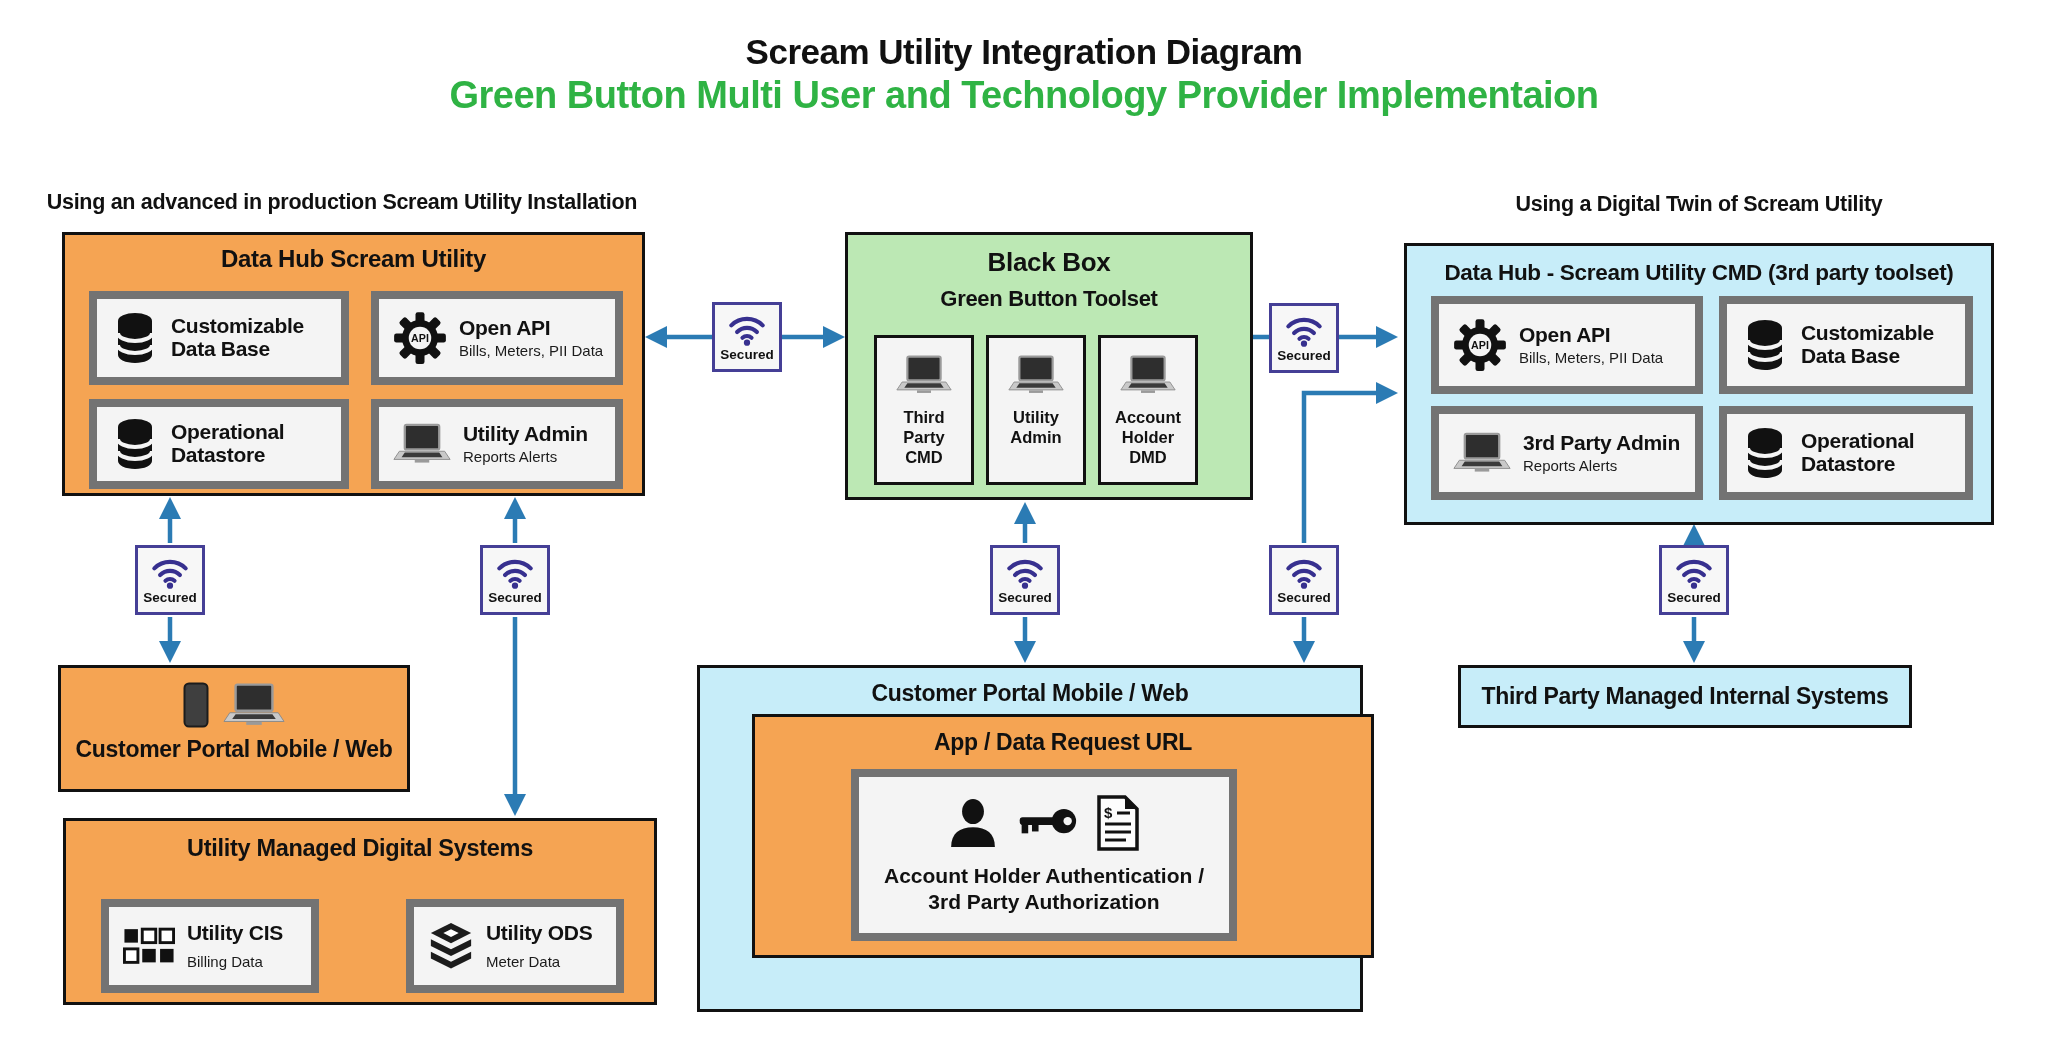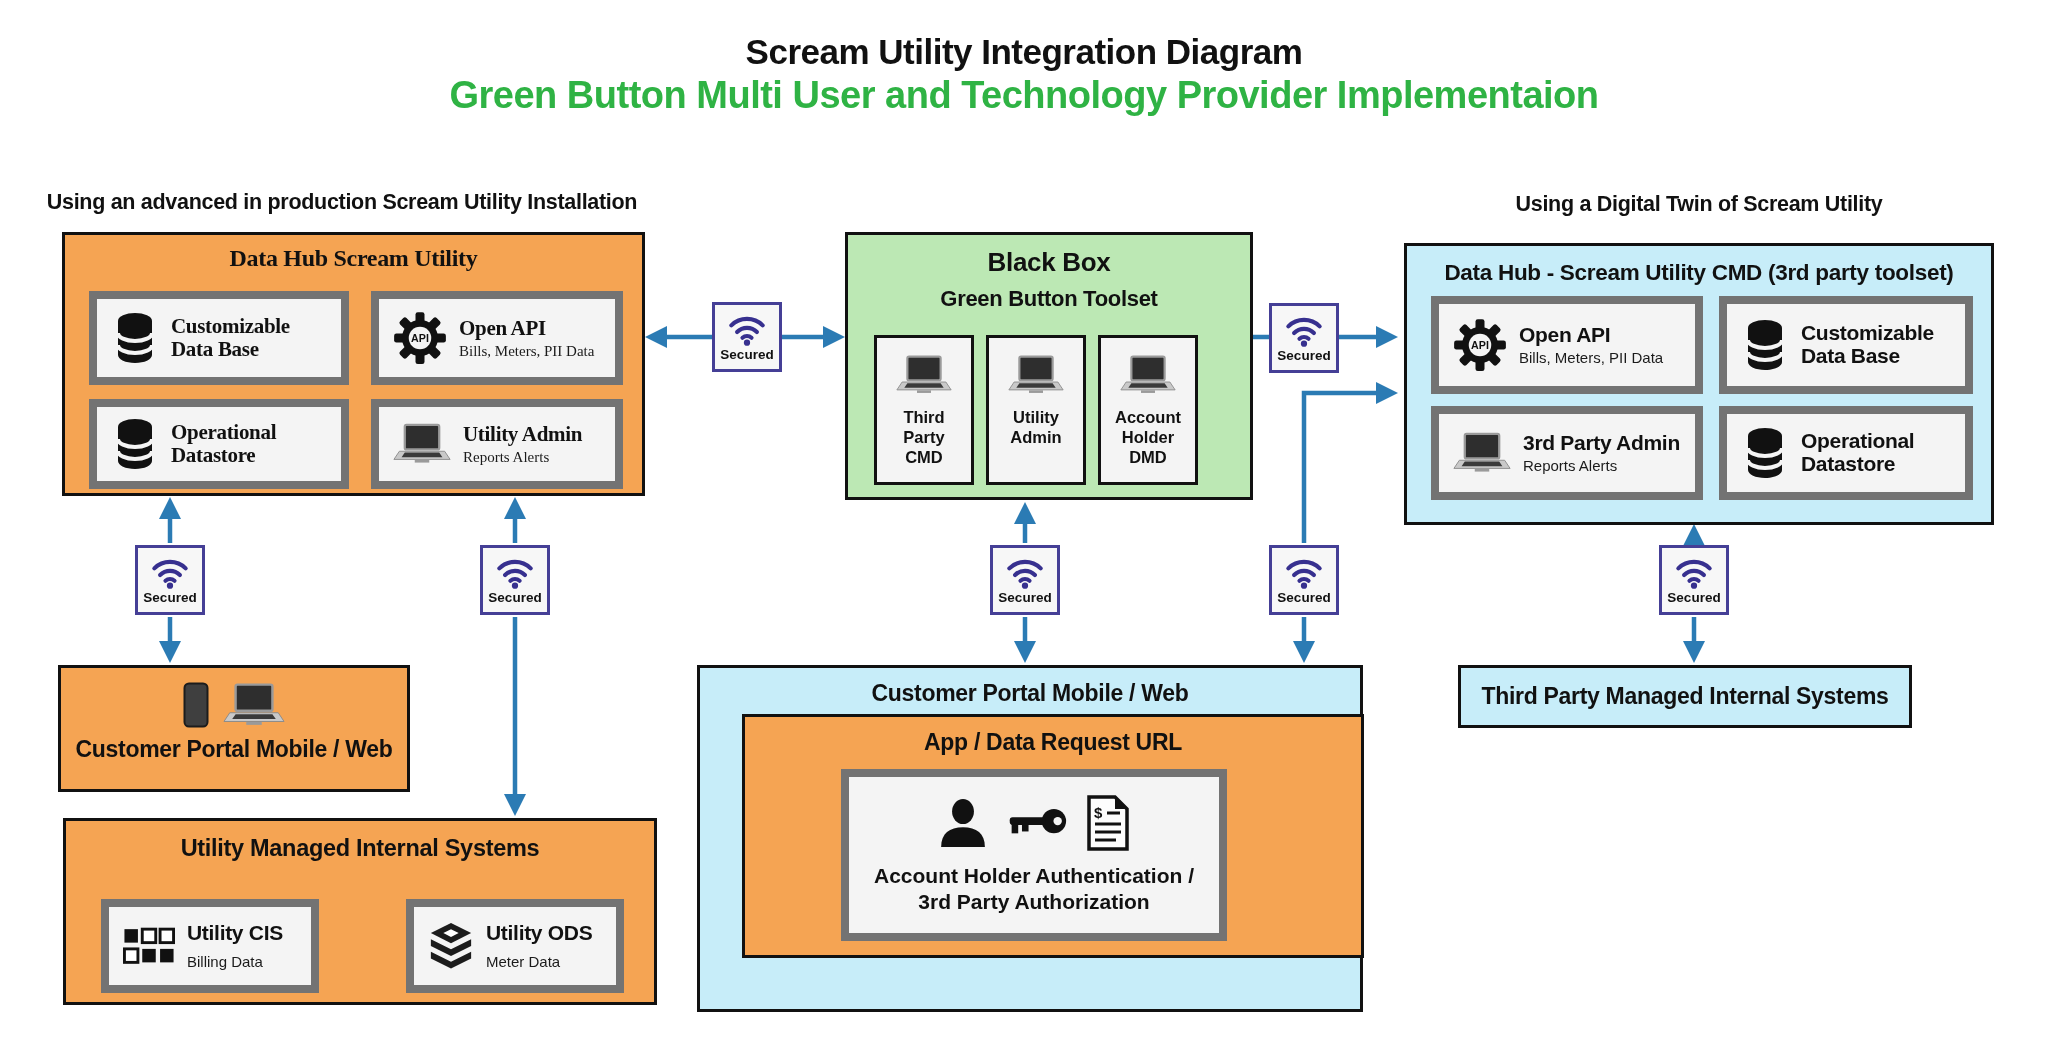--- a/index.html
+++ b/index.html
@@ -149,21 +149,21 @@
     <polygon points="1694,663 1683,641 1705,641"></polygon>
   </g>
 </svg>
 
 <div class="abs main-title">Scream Utility Integration Diagram</div>
 <div class="abs sub-title">Green Button Multi User and Technology Provider Implementaion</div>
 
 <div class="abs section-label" style="left:35px;top:190px;width:614px;">Using an advanced in production Scream Utility Installation</div>
 <div class="abs section-label" style="left:1404px;top:192px;width:590px;">Using a Digital Twin of Scream Utility</div>
 
-<div class="panel orange" style="left:62px;top:232px;width:583px;height:264px;font-family:Liberation Serif, serif;">
+<div class="panel orange" style="left:62px;top:232px;width:583px;height:264px;">
   <div class="panel-title" style="font-size:24px;margin-top:10px;">Data Hub Scream Utility</div>
   <div class="card" style="left:24px;top:56px;width:260px;height:94px;">
     <svg class="ic" style="width:48px;height:52px;flex:none;">
         <use href="#sym-db"></use>
       </svg>
     <div class="ctext">
         <div class="tt tt-narrow">Customizable Data Base</div>
       </div>
   </div>
   <div class="card" style="left:306px;top:56px;width:252px;height:94px;">
@@ -261,21 +261,21 @@
         <use href="#sym-phone"></use>
       </svg>
     <svg style="width:62px;height:46px;">
         <use href="#sym-laptop"></use>
       </svg>
   </div>
   <div class="panel-title" style="font-size:23px;margin-top:8px;">Customer Portal Mobile / Web</div>
 </div>
 
 <div class="panel orange" style="left:63px;top:818px;width:594px;height:187px;">
-  <div class="panel-title" style="font-size:23.5px;margin-top:14px;">Utility Managed Internal Systems</div>
+  <div class="panel-title" style="font-size:23.5px;margin-top:14px;">Utility Managed Digital Systems</div>
   <div class="card" style="left:340px;top:78px;width:218px;height:94px;">
     <svg style="width:46px;height:48px;flex:none;">
         <use href="#sym-layers"></use>
       </svg>
     <div class="ctext">
       <div class="tt">Utility ODS</div>
       <div class="st" style="margin-top:9px;">Meter Data</div>
     </div>
   </div>
   <div class="card" style="left:35px;top:78px;width:218px;height:94px;">
@@ -284,21 +284,21 @@
       </svg>
     <div class="ctext">
       <div class="tt">Utility CIS</div>
       <div class="st" style="margin-top:9px;">Billing Data</div>
     </div>
   </div>
 </div>
 
 <div class="panel bluebg" style="left:697px;top:665px;width:666px;height:347px;">
   <div class="panel-title" style="font-size:23px;margin-top:12px;">Customer Portal Mobile / Web</div>
-  <div class="panel orange" style="left:42px;top:46px;width:622px;height:244px;border-width:3px;">
+  <div class="panel orange" style="left:52px;top:46px;width:622px;height:244px;border-width:3px;">
     <div class="panel-title" style="font-size:23px;margin-top:12px;">App / Data Request URL</div>
     <div class="card" style="left:96px;top:52px;width:386px;height:172px;flex-direction:column;justify-content:center;gap:0;padding:16px 16px;">
       <div class="flexcenter" style="gap:18px;">
         <svg style="width:50px;height:48px;">
             <use href="#sym-person"></use>
           </svg>
         <svg style="width:62px;height:32px;">
             <use href="#sym-key"></use>
           </svg>
         <svg style="width:44px;height:56px;">

